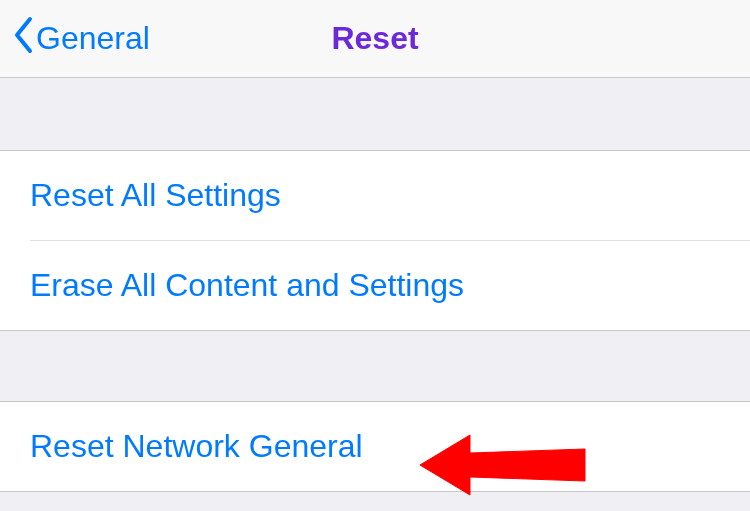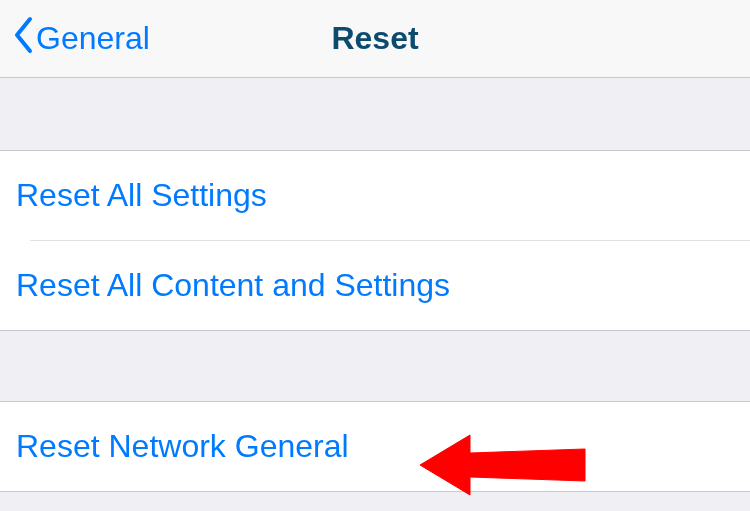--- a/index.html
+++ b/index.html
@@ -49,33 +49,33 @@
       color: #007aff;
       font-size: 32px;
       font-weight: 400;
     }
     .nav-title {
       position: absolute;
       left: 50%;
       transform: translateX(-50%);
       font-size: 32px;
       font-weight: 600;
-      color: #0c4a6e;
+      color: #6d28d9;
     }
     .spacer {
       height: 72px;
       background: #efeff4;
     }
     .list-group {
       background: #fff;
       border-top: 1px solid #c8c7cc;
       border-bottom: 1px solid #c8c7cc;
     }
     .list-item {
-      padding: 26px 16px;
+      padding: 26px 30px;
       font-size: 32px;
       color: #007aff;
       cursor: pointer;
       background: #fff;
       position: relative;
     }
     .separator-inset {
       height: 1px;
       background: #e0e0e0;
       margin-left: 30px;
@@ -111,21 +111,21 @@
 </div>
 
 <div class="spacer"></div>
 
 <div class="list-group">
   <div class="list-item">
     <span>Reset All Settings</span>
   </div>
   <div class="separator-inset"></div>
   <div class="list-item">
-    <span>Reset All Content and Settings</span>
+    <span>Erase All Content and Settings</span>
   </div>
 </div>
 
 <div class="group-spacer"></div>
 
 <div class="list-group">
   <div class="list-item">
     <span>Reset Network General</span>
   </div>
 </div>

